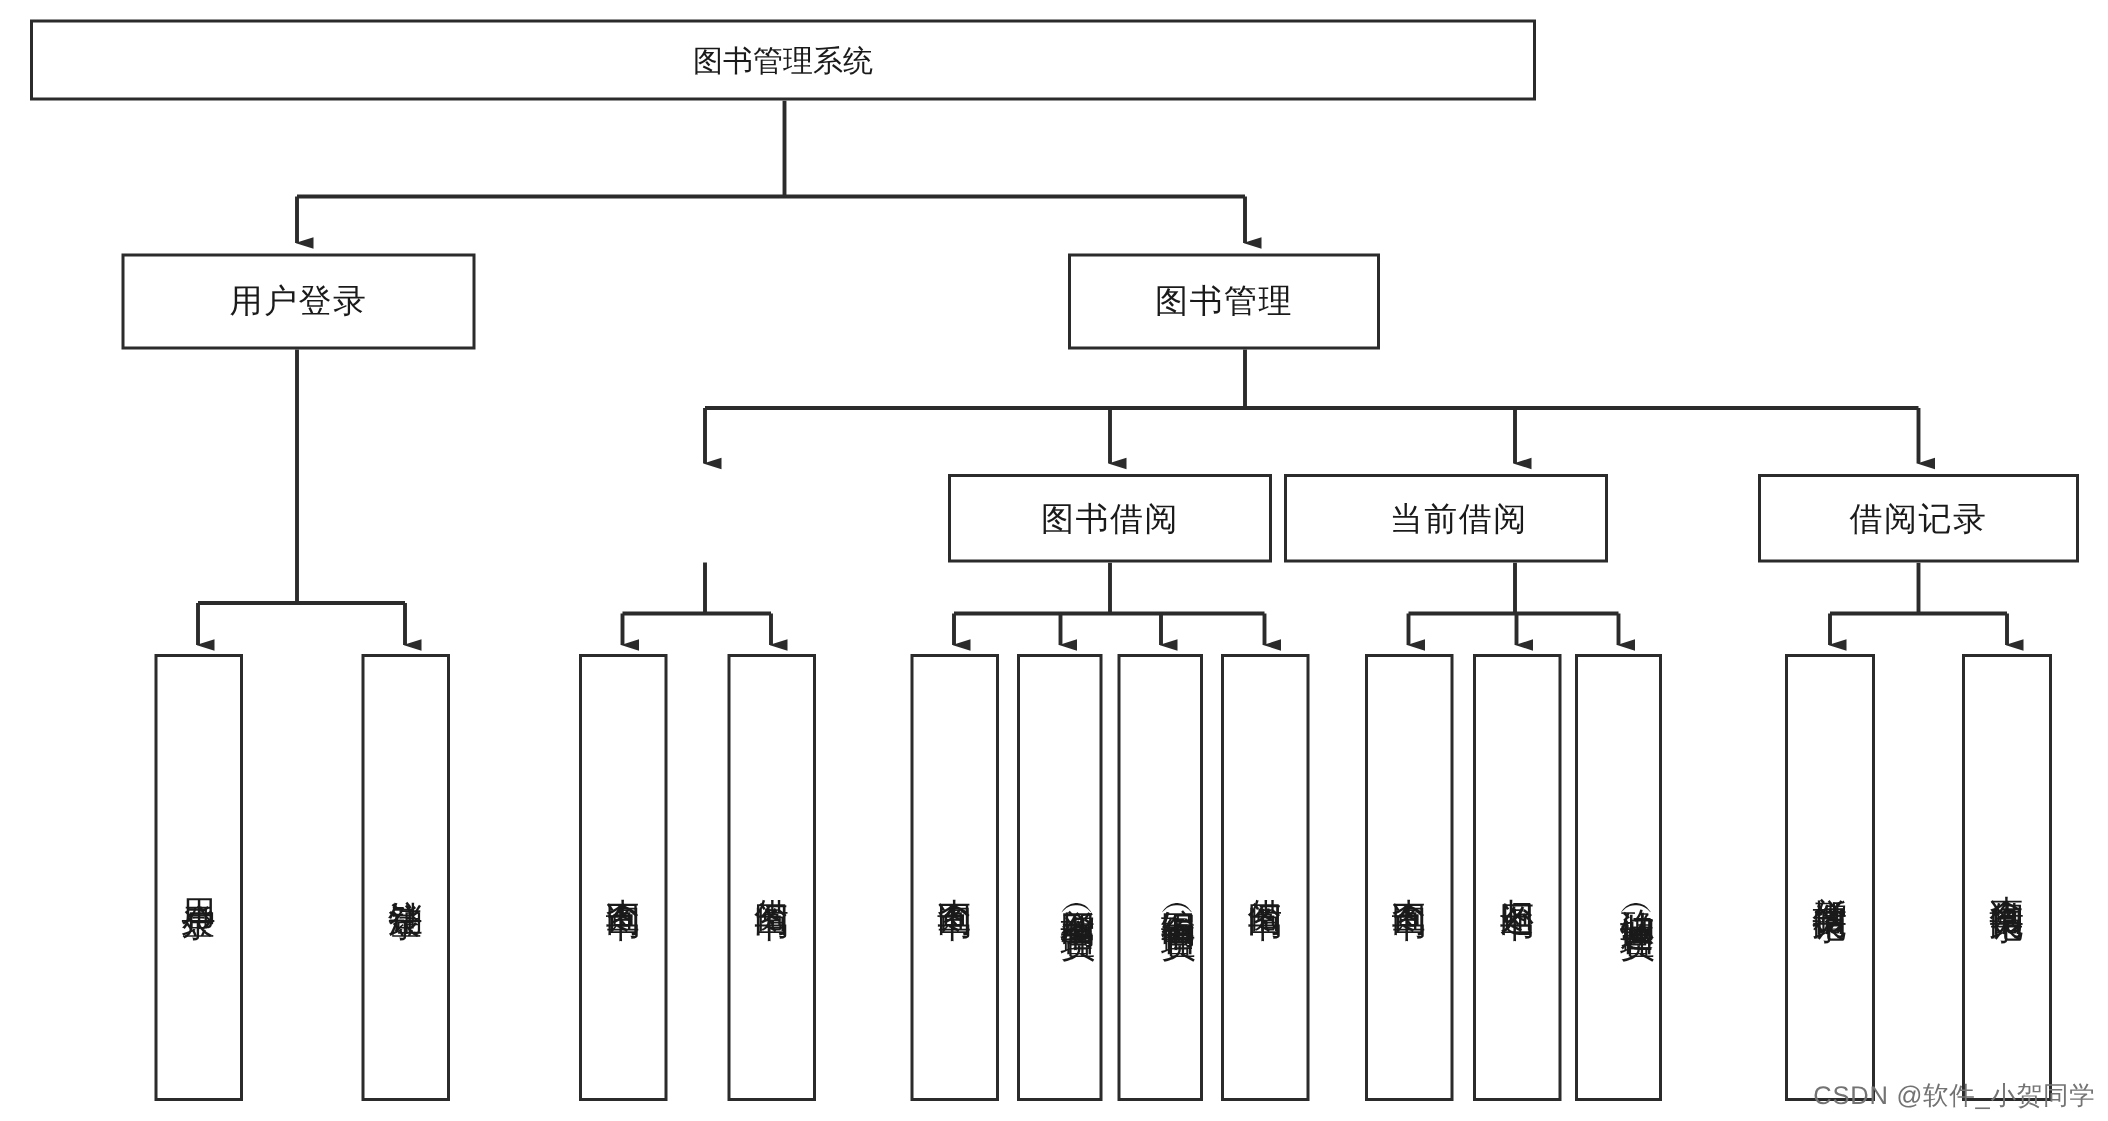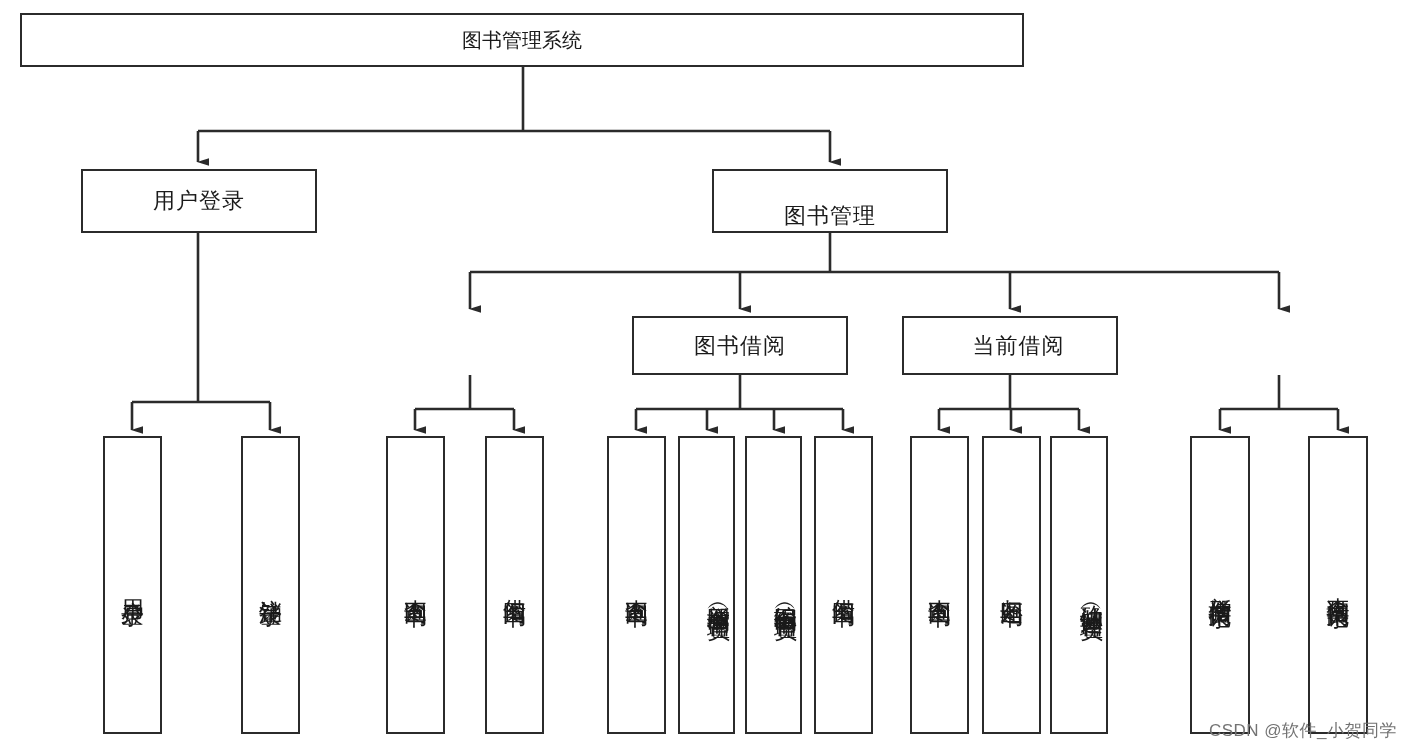--- a/index.html
+++ b/index.html
@@ -76,29 +76,32 @@
     </g>
   </svg>
 
   <div class="node root" style="left:20px;top:13px;width:1004px;height:54px;">
     <span>图书管理系统</span>
   </div>
 
   <div class="node h" style="left:81px;top:169px;width:236px;height:64px;">
     <span>用户登录</span>
   </div>
-  <div class="node h" style="left:712px;top:169px;width:236px;height:64px;align-items:flex-end;">
+  <div class="node h" style="left:712px;top:169px;width:208px;height:64px;">
     <span>图书管理</span>
   </div>
 
   <div class="node h" style="left:632px;top:316px;width:216px;height:59px;">
     <span>图书借阅</span>
   </div>
-  <div class="node h" style="left:902px;top:316px;width:216px;height:59px;padding-left:17px;">
+  <div class="node h" style="left:856px;top:316px;width:216px;height:59px;padding-left:17px;">
     <span>当前借阅</span>
+  </div>
+  <div class="node h" style="left:1172px;top:316px;width:214px;height:59px;">
+    <span>借阅记录</span>
   </div>
 
   <div class="node v mid" style="left:103px;top:436px;width:59px;height:298px;">
     <span class="vtext">用户登录</span>
   </div>
   <div class="node v mid" style="left:241px;top:436px;width:59px;height:298px;">
     <span class="vtext">注销登录</span>
   </div>
 
   <div class="node v mid" style="left:386px;top:436px;width:59px;height:298px;">

